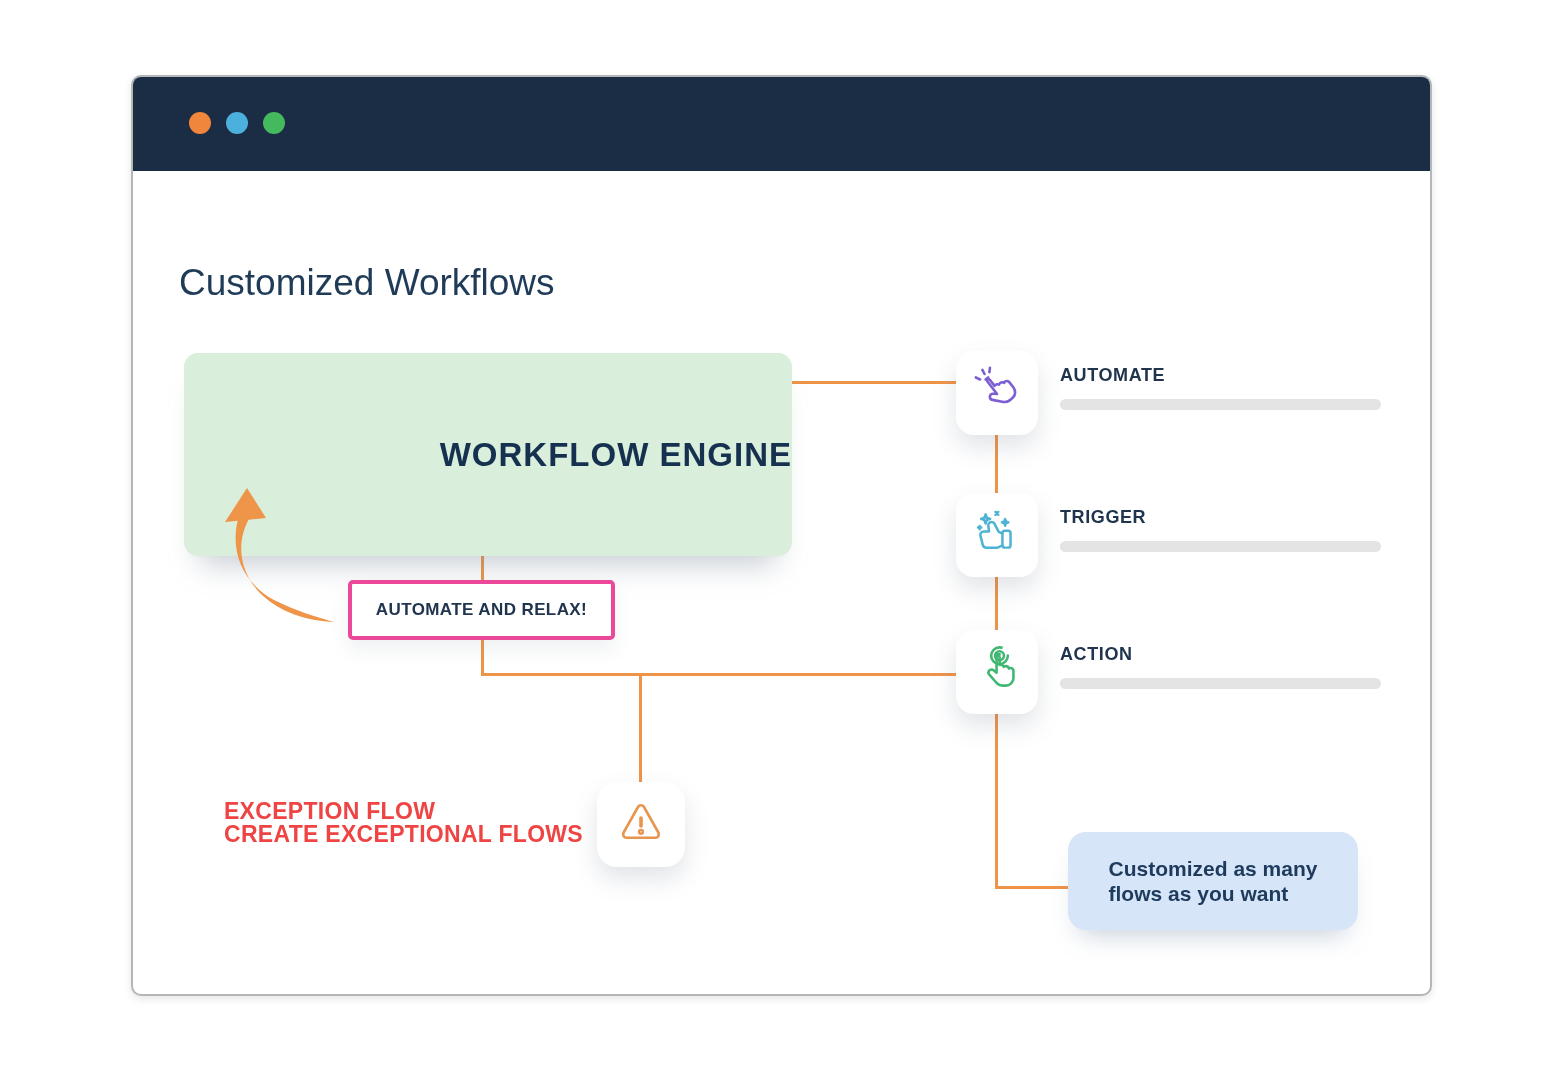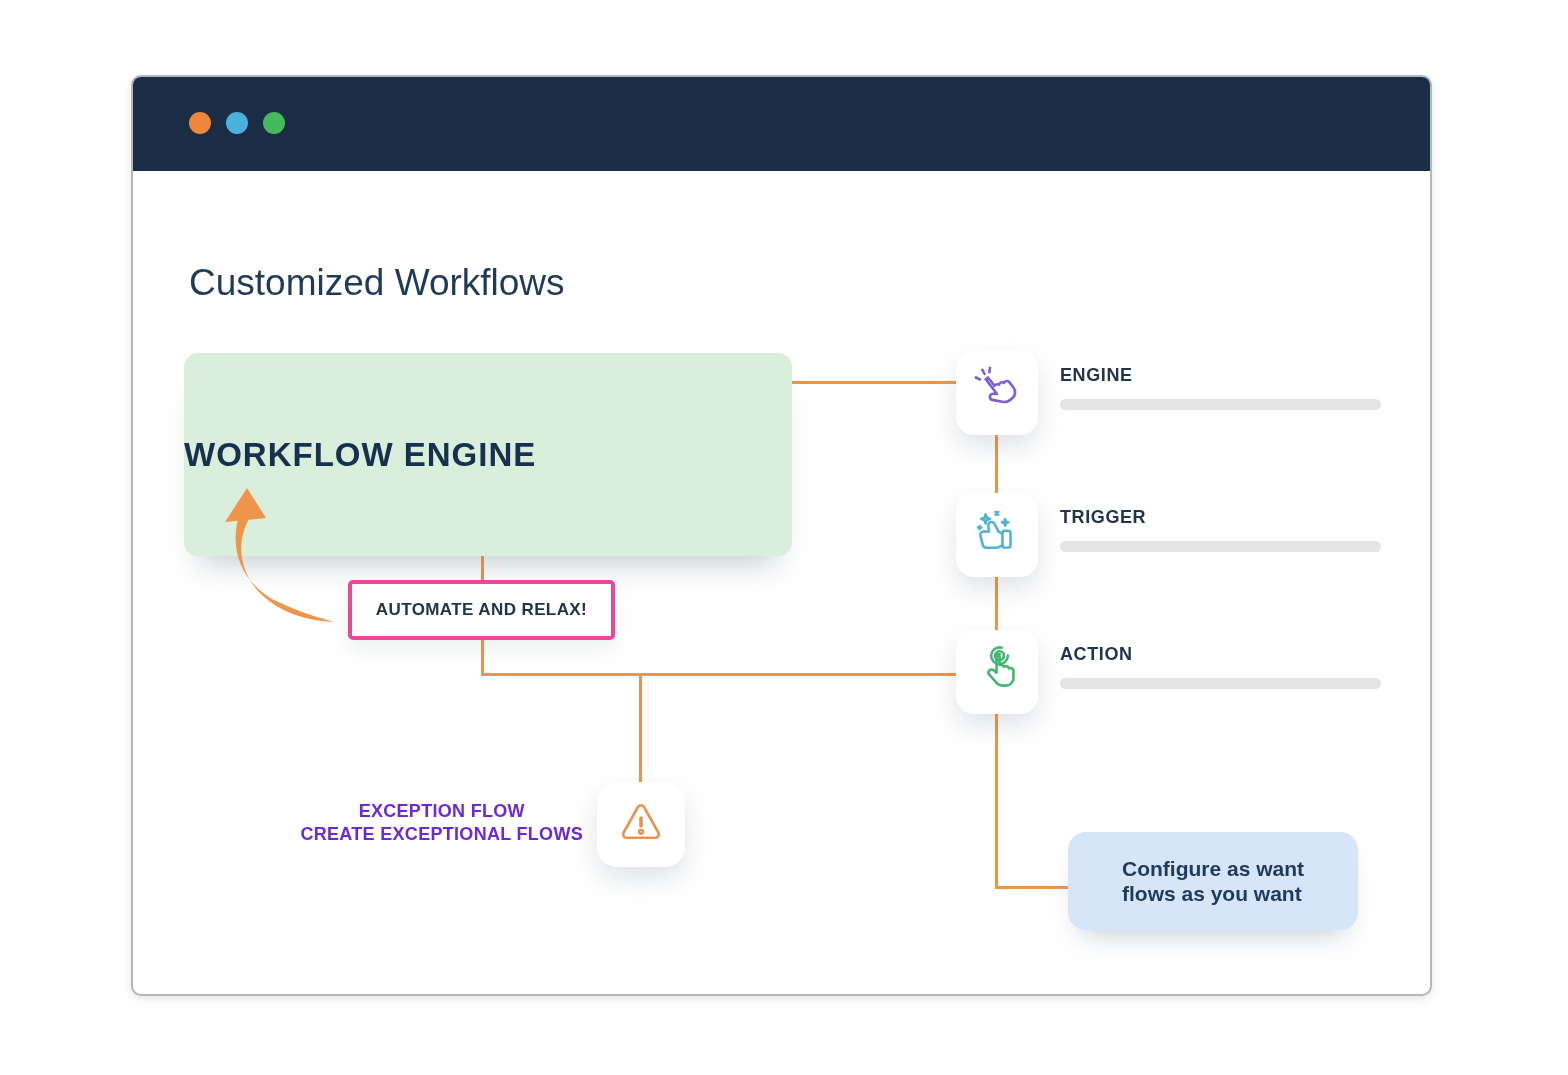--- a/index.html
+++ b/index.html
@@ -13,38 +13,38 @@
     box-shadow:0 3px 8px rgba(0,0,0,.10);
   }
   .titlebar{
     position:absolute;left:0;top:0;width:100%;height:94px;background:#1b2c45;
   }
   .dot{position:absolute;top:35px;width:22px;height:22px;border-radius:50%;}
   .dot.d1{left:56px;background:#f0853c;}
   .dot.d2{left:93px;background:#4cb0dc;}
   .dot.d3{left:130px;background:#44b95e;}
   .page-title{
-    position:absolute;left:56px;top:160px;font-size:37px;font-weight:500;
+    position:absolute;left:46px;top:160px;font-size:37px;font-weight:500;
     color:#1f3b58;letter-spacing:0px;white-space:nowrap;
   }
   
   .oline{position:absolute;background:#ee9449;z-index:1;}
   .h{height:3px;} .v{width:3px;}
   .ln-engine-trigger{left:659px;top:304px;width:167px;}
   .ln-engine-down{left:348px;top:479px;height:120px;}
   .ln-main{left:348px;top:596px;width:478px;}
   .ln-branch{left:506px;top:596px;height:112px;}
   .ln-t-a{left:862px;top:358px;height:58px;}
   .ln-a-ac{left:862px;top:500px;height:53px;}
   .ln-ac-down{left:862px;top:637px;height:175px;}
   .ln-elbow{left:862px;top:809px;width:78px;}
   
   .engine{
     position:absolute;left:51px;top:276px;width:608px;height:203px;border-radius:14px;
-    background:#d9eedb;z-index:2;display:flex;align-items:center;justify-content:flex-start;
+    background:#d9eedb;z-index:2;display:flex;align-items:center;justify-content:flex-end;
     box-shadow:0 24px 28px -16px rgba(115,130,145,.40);
   }
   .engine-label{
     font-size:33px;font-weight:800;color:#15314f;letter-spacing:1px;white-space:nowrap;
   }
   .arrow-svg{position:absolute;left:89px;top:405px;z-index:3;}
   .automate{
     position:absolute;left:215px;top:503px;width:267px;height:60px;box-sizing:border-box;
     background:#ffffff;border:4px solid #ec4899;border-radius:5px;z-index:2;
     display:flex;align-items:center;justify-content:center;
@@ -65,22 +65,22 @@
     position:absolute;left:927px;font-size:18px;font-weight:700;color:#20354d;
     letter-spacing:.6px;white-space:nowrap;z-index:2;
   }
   .lbl-trigger{top:288px;} .lbl-approval{top:430px;} .lbl-action{top:567px;text-align:center;}
   .ph-bar{
     position:absolute;left:927px;width:321px;height:11px;border-radius:6px;background:#e4e4e4;z-index:2;
   }
   .bar-trigger{top:322px;} .bar-approval{top:464px;} .bar-action{top:601px;}
   
   .exception-text{
-    position:absolute;right:847px;top:723px;text-align:center;z-index:2;
-    font-size:18px;font-weight:700;color:#6d28d9;letter-spacing:.3px;line-height:23px;white-space:nowrap;
+    position:absolute;right:847px;top:723px;text-align:left;z-index:2;
+    font-size:23px;font-weight:700;color:#ef4444;letter-spacing:.3px;line-height:23px;white-space:nowrap;
   }
   
   .note{
     position:absolute;left:935px;top:755px;width:290px;height:98px;border-radius:18px;
     background:#d6e5f8;z-index:2;display:flex;align-items:center;justify-content:center;
     box-shadow:0 16px 26px -12px rgba(90,115,150,.35);
   }
   .note-text{font-size:21px;font-weight:600;color:#1e3a5c;line-height:25px;text-align:left;}
 </style>
 </head>
@@ -124,21 +124,21 @@
         <svg width="52" height="52" viewBox="0 0 48 48" fill="none" stroke="#7d5fd3" stroke-width="2.4" stroke-linecap="round" stroke-linejoin="round">
           <path d="M10.5 4.5l2 3.8"></path>
             <path d="M4.5 11.5l3.9 1.9"></path>
             <path d="M17.5 2.5l-.5 4.2"></path>
           <g transform="rotate(-38 24 26)">
             <path d="M26.5 9.5c-1.6 0-2.9 1.3-2.9 2.9v14.2l-2.8-2.4c-1.2-1-3-.9-4 .3-.9 1.1-.9 2.7.1 3.8l6.8 7.7c1.4 1.5 3.3 2.4 5.4 2.4h3c3.9 0 7.1-3.2 7.1-7.1v-6.4c0-1.5-1.2-2.7-2.7-2.7-.5 0-1 .2-1.5.4-.4-1.3-1.5-2.2-2.9-2.2-.7 0-1.4.2-1.9.6-.4-1.1-1.6-1.9-2.8-1.9-.4 0-.7.1-1 .2v-6.9c0-1.6-1.3-2.9-2.9-2.9z"></path>
           </g>
         </svg>
       </span>
     </div>
-    <div class="step-label lbl-trigger">ENGINE</div>
+    <div class="step-label lbl-trigger">AUTOMATE</div>
     <div class="ph-bar bar-trigger"></div>
 
     <div class="icon-card card-approval">
       <span>
         <svg width="52" height="52" viewBox="0 0 48 48" fill="none" stroke="#4db3d4" stroke-width="2.3" stroke-linecap="round" stroke-linejoin="round">
           <g transform="translate(48 0) scale(-1 1)">
             <rect x="11.5" y="22" width="7.5" height="15.5" rx="2.2"></rect>
             <path d="M19 24.5l3.4-1.5 4-7.6c.5-1 1.5-1.6 2.6-1.6 1.8 0 3.2 1.5 3 3.4l-.6 5.4h4.9c2 0 3.5 1.9 3 3.8l-2.1 8.3c-.4 1.7-1.9 2.9-3.7 2.9h-9.2c-.7 0-1.4-.2-2-.5l-3.3-1.8"></path>
           </g>
           <path d="M13.5 6.8l1.1 3.1 3.1 1.1-3.1 1.1-1.1 3.1-1.1-3.1-3.1-1.1 3.1-1.1z"></path>
@@ -172,19 +172,19 @@
         <svg width="54" height="54" viewBox="0 0 48 48" fill="none" stroke="#e8944d" stroke-width="2.4" stroke-linecap="round" stroke-linejoin="round">
           <path d="M21.4 9.7c1.1-2 4.1-2 5.2 0l12.9 22.9c1.1 2-.3 4.5-2.6 4.5H11.1c-2.3 0-3.7-2.5-2.6-4.5z"></path>
           <path d="M24 19.5v7.2" stroke-width="3.2"></path>
           <circle cx="24" cy="31.8" r="1.7" stroke-width="2.2"></circle>
         </svg>
       </span>
     </div>
 
     <div class="note">
       <div class="note-text">
-        <div>Configure as want</div>
+        <div>Customized as many</div>
         <div>flows as you want</div>
       </div>
     </div>
 
   </div>
 </div>
 
 </body></html>

